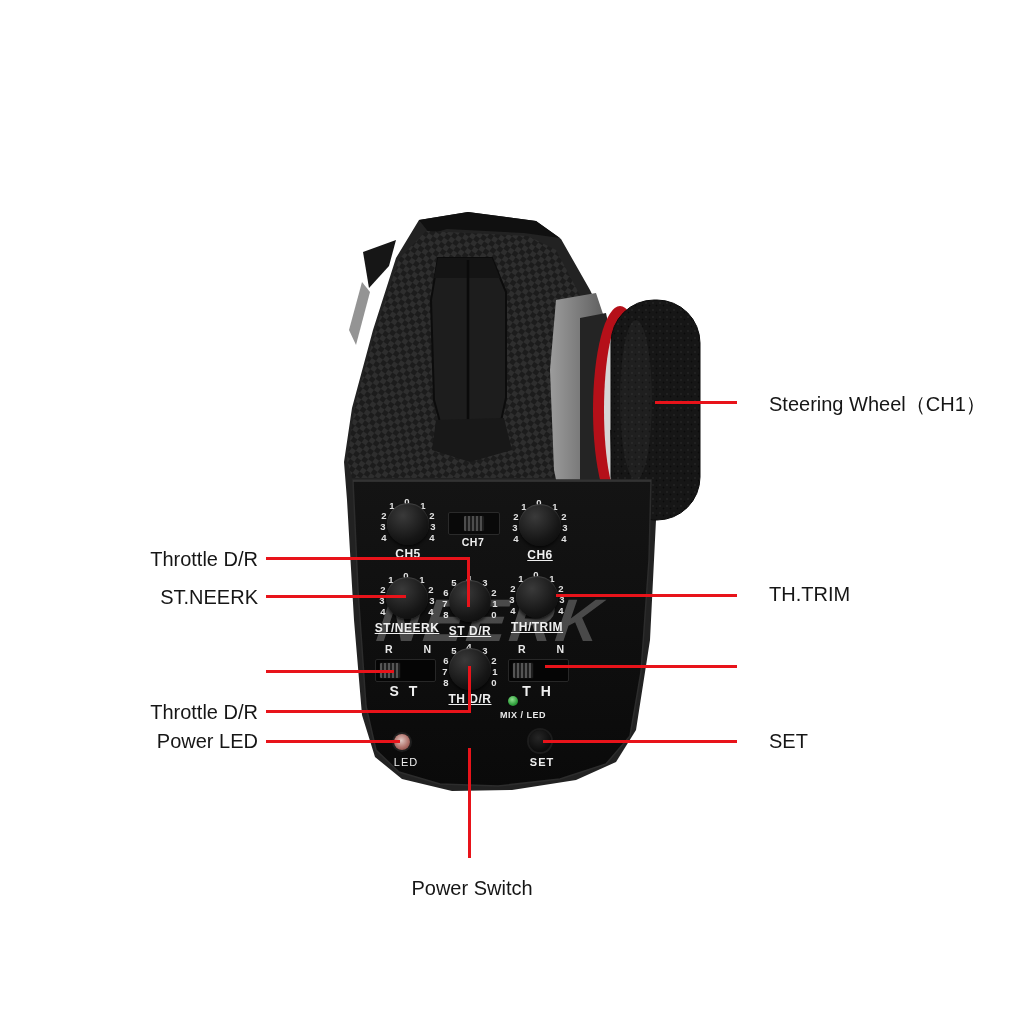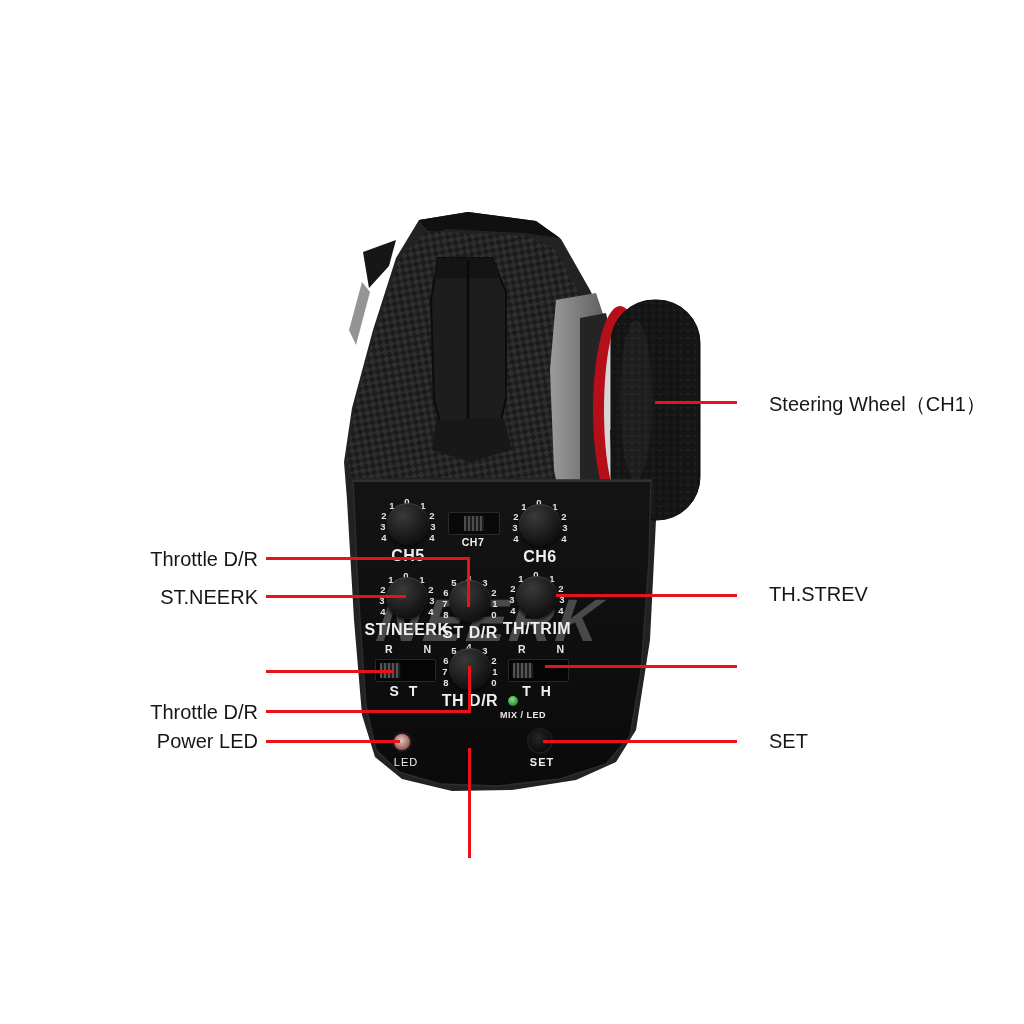--- a/index.html
+++ b/index.html
@@ -15,21 +15,21 @@
   .knob{position:absolute;width:80px;height:92px;}
   .knob .num{position:absolute;width:16px;text-align:center;transform:translate(-50%,-50%);
              font-size:9.5px;font-weight:bold;color:#e2e2e2;}
   .t0{left:24px;top:21px}.t1{left:39px;top:17px}.t2{left:55px;top:21px}
   .l0{left:16px;top:31px}.l1{left:15px;top:42px}.l2{left:16px;top:53px}
   .r0{left:64px;top:31px}.r1{left:65px;top:42px}.r2{left:64px;top:53px}
   .knob-cap{position:absolute;left:19px;top:19px;width:42px;height:42px;border-radius:50%;
             background:radial-gradient(circle at 38% 30%,#3a3a3a,#161616 62%,#080808);
             box-shadow:0 2px 3px rgba(0,0,0,.65), inset 0 1px 1px rgba(255,255,255,.14);}
   .knob-label{position:absolute;left:50%;top:63px;transform:translateX(-50%);
-              font-size:16px;font-weight:bold;color:#efefef;letter-spacing:.5px;white-space:nowrap;}
+              font-size:12px;font-weight:bold;color:#efefef;letter-spacing:.5px;white-space:nowrap;text-decoration:underline;}
 
   
   .sw{position:absolute;width:66px;height:56px;}
   .sw .pos{position:absolute;top:1px;font-size:10.5px;font-weight:bold;color:#eaeaea;}
   .sw .pos.rl{left:13px}.sw .pos.nl{right:7px}
   .sw .track{position:absolute;left:3px;top:17px;width:59px;height:21px;background:#050505;
              border:1px solid #272727;border-radius:2px;}
   .sw .thumb{position:absolute;left:7px;top:20px;width:20px;height:15px;border:1px solid #0a0a0a;border-radius:2px;
              background:repeating-linear-gradient(90deg,#555 0 2px,#1e1e1e 2px 4px);}
   .sw .blab{position:absolute;left:50%;top:41px;transform:translateX(-50%);
@@ -277,18 +277,19 @@
   <div class="ln h" style="left:545px;top:665px;width:192px;"></div>
   <div class="ln v" style="left:468px;top:666px;height:47px;"></div>
   <div class="ln h" style="left:266px;top:710px;width:205px;"></div>
   <div class="ln h" style="left:266px;top:740px;width:134px;"></div>
   <div class="ln h" style="left:543px;top:740px;width:194px;"></div>
   <div class="ln v" style="left:468px;top:748px;height:110px;"></div>
 
   <div class="call rgt" style="top:391px;">Steering Wheel（CH1）</div>
   <div class="call lft" style="top:548px;">Throttle D/R</div>
   <div class="call lft" style="top:586px;">ST.NEERK</div>
-  <div class="call rgt" style="top:583px;">TH.STREV</div>
+  <div class="call rgt" style="top:583px;">TH.TRIM</div>
   <div class="call lft" style="top:701px;">Throttle D/R</div>
   <div class="call lft" style="top:730px;">Power LED</div>
   <div class="call rgt" style="top:730px;">SET</div>
+  <div class="call ctr" style="top:877px;">Power Switch</div>
 
 </div>
 
 </body></html>

